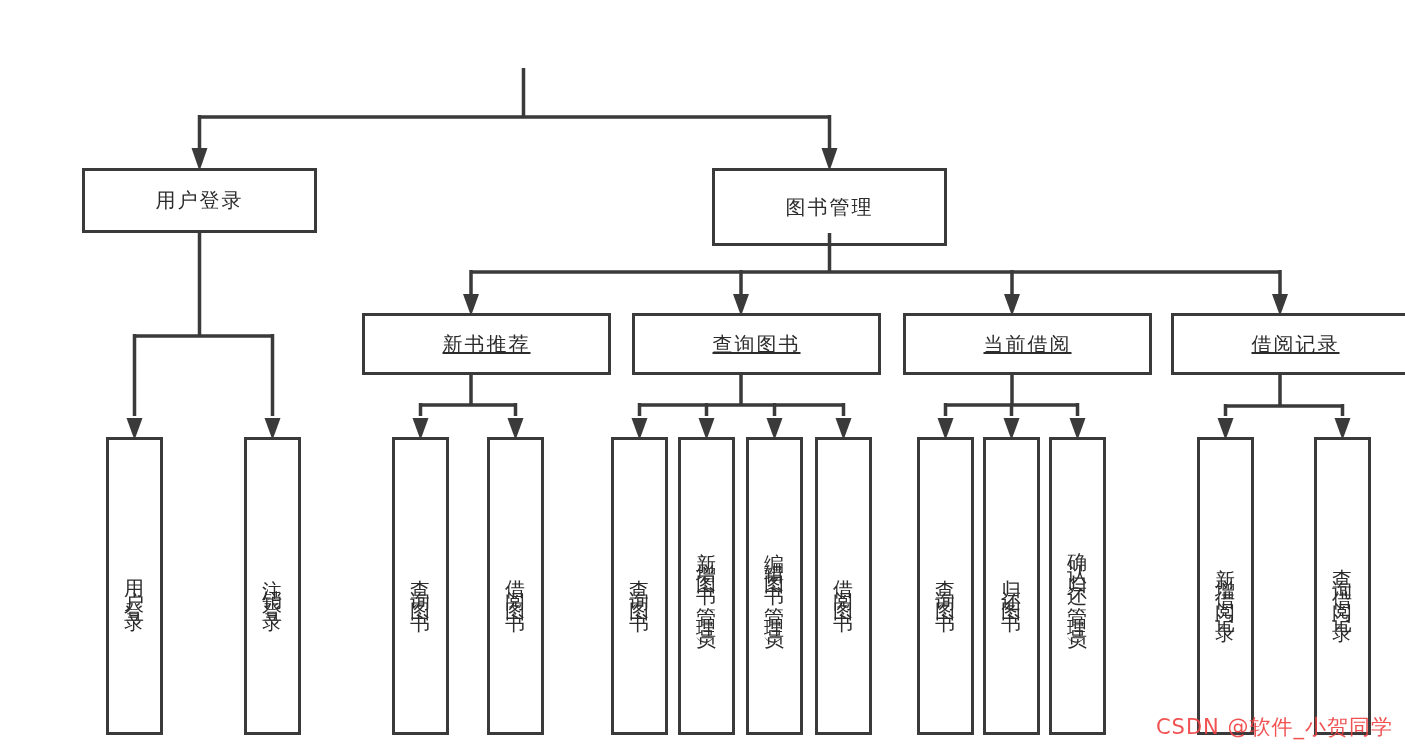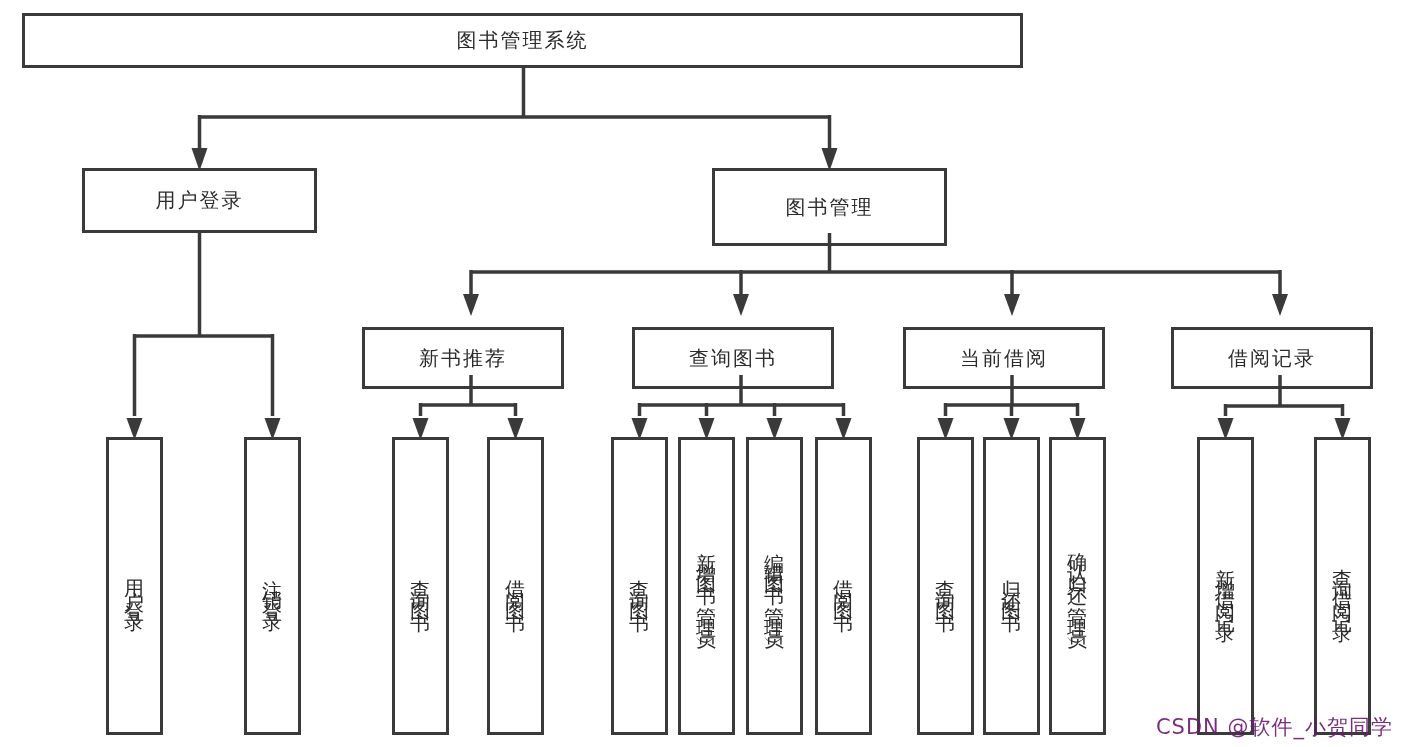--- a/index.html
+++ b/index.html
@@ -49,21 +49,21 @@
     text-orientation: mixed;
     font-size: 20px;
     color: #2b2b2b;
     letter-spacing: 11px;
     line-height: 1;
     white-space: nowrap;
   }
   .root   { left: 22px;  top: 13px;  width: 1001px; height: 55px; }
   .l1a    { left: 82px;  top: 168px; width: 235px;  height: 65px; }
   .l1b    { left: 712px; top: 168px; width: 235px;  height: 78px; }
-  .l2     { top: 327px;  height: 62px; width: 202px; }
+  .l2     { top: 313px;  height: 62px; width: 249px; text-decoration: underline; }
   .l2a    { left: 362px; }
   .l2b    { left: 632px; }
   .l2c    { left: 903px; }
   .l2d    { left: 1171px; }
   .lf1a { left: 106px; }
   .lf1b { left: 244px; }
   .lf2a { left: 392px; }
   .lf2b { left: 487px; }
   .lf3a { left: 611px; }
   .lf3b { left: 678px; }
@@ -73,21 +73,21 @@
   .lf4b { left: 983px; }
   .lf4c { left: 1049px; }
   .lf5a { left: 1197px; }
   .lf5b { left: 1314px; }
   #watermark {
     position: absolute;
     right: 12px;
     bottom: 6px;
     z-index: 10;
     font-size: 21px;
-    color: #701a75;
+    color: #ef4444;
     opacity: 0.92;
     letter-spacing: 1px;
     white-space: nowrap;
   }
 </style>
 </head>
 <body>
 
 <div id="stage">
 
@@ -124,21 +124,20 @@
       <polygon points="766.5,418 782.5,418 774.5,440"></polygon>
       <polygon points="835.5,418 851.5,418 843.5,440"></polygon>
       <polygon points="937.5,418 953.5,418 945.5,440"></polygon>
       <polygon points="1003.5,418 1019.5,418 1011.5,440"></polygon>
       <polygon points="1069.5,418 1085.5,418 1077.5,440"></polygon>
       <polygon points="1217.5,418 1233.5,418 1225.5,440"></polygon>
       <polygon points="1334.5,418 1350.5,418 1342.5,440"></polygon>
     </g>
   </svg>
 
-  <div class="hbox root">图书管理系统</div>
 
   <div class="hbox l1a">用户登录</div>
   <div class="hbox l1b">图书管理</div>
 
   <div class="hbox l2 l2a">新书推荐</div>
   <div class="hbox l2 l2b">查询图书</div>
   <div class="hbox l2 l2d">借阅记录</div>
   <div class="hbox l2 l2c">当前借阅</div>
 
   <div class="vbox lf1a">

